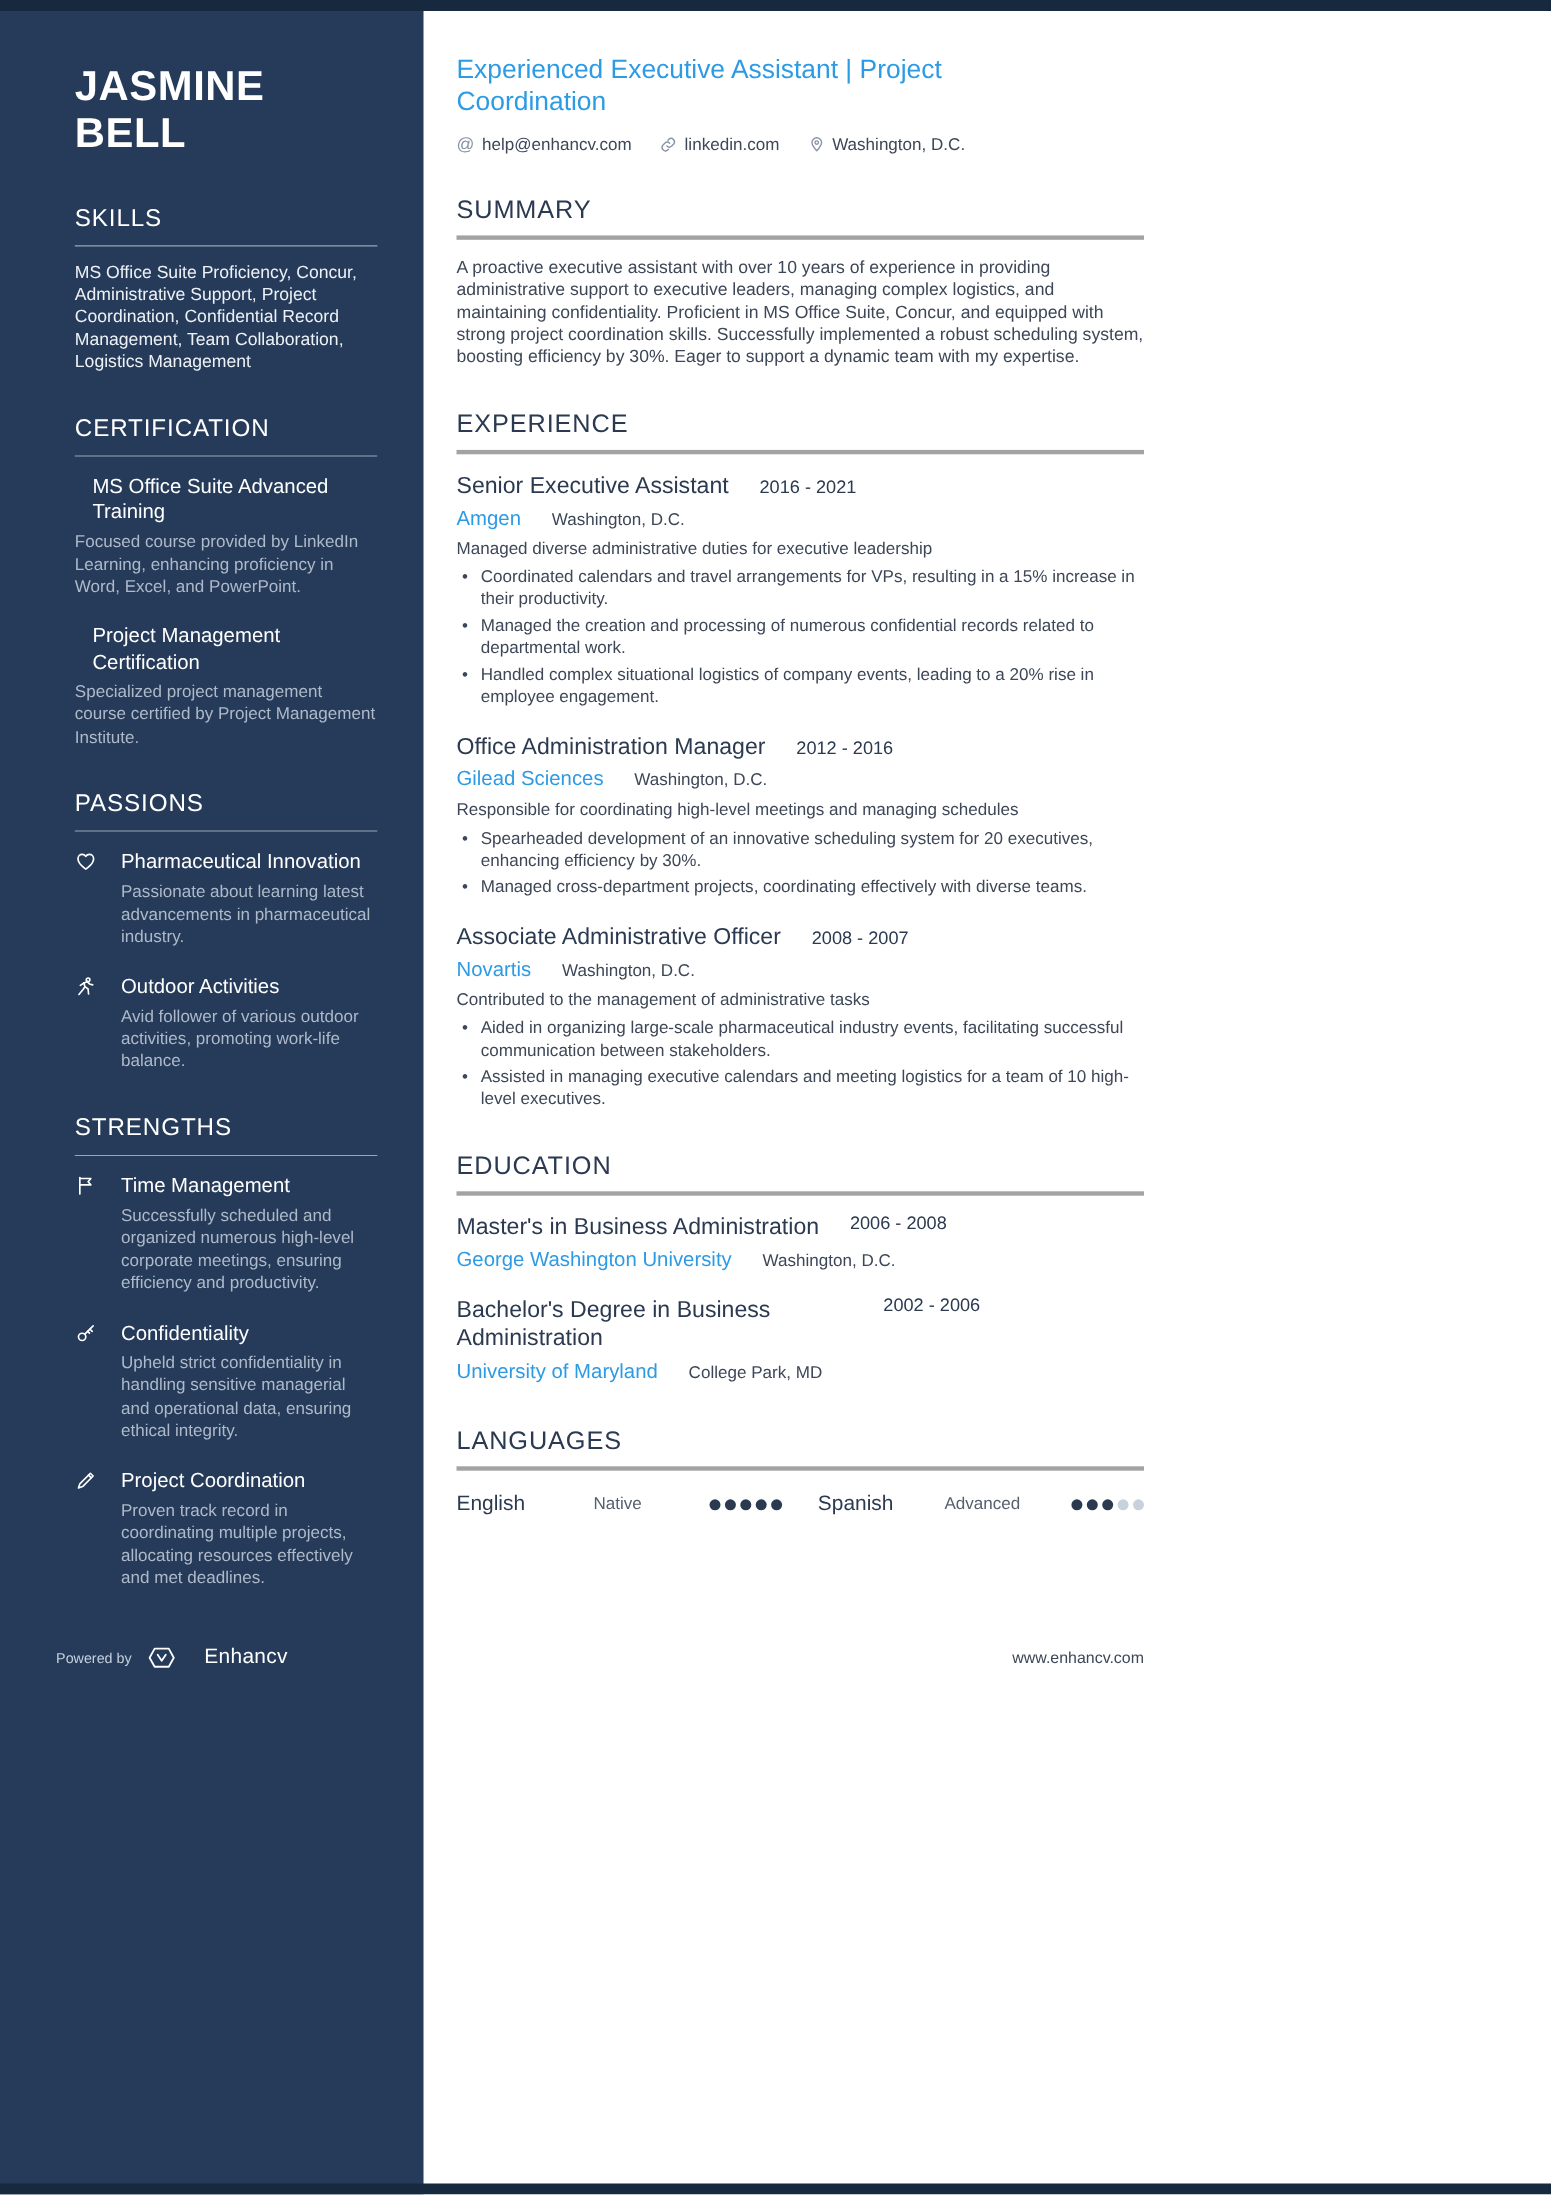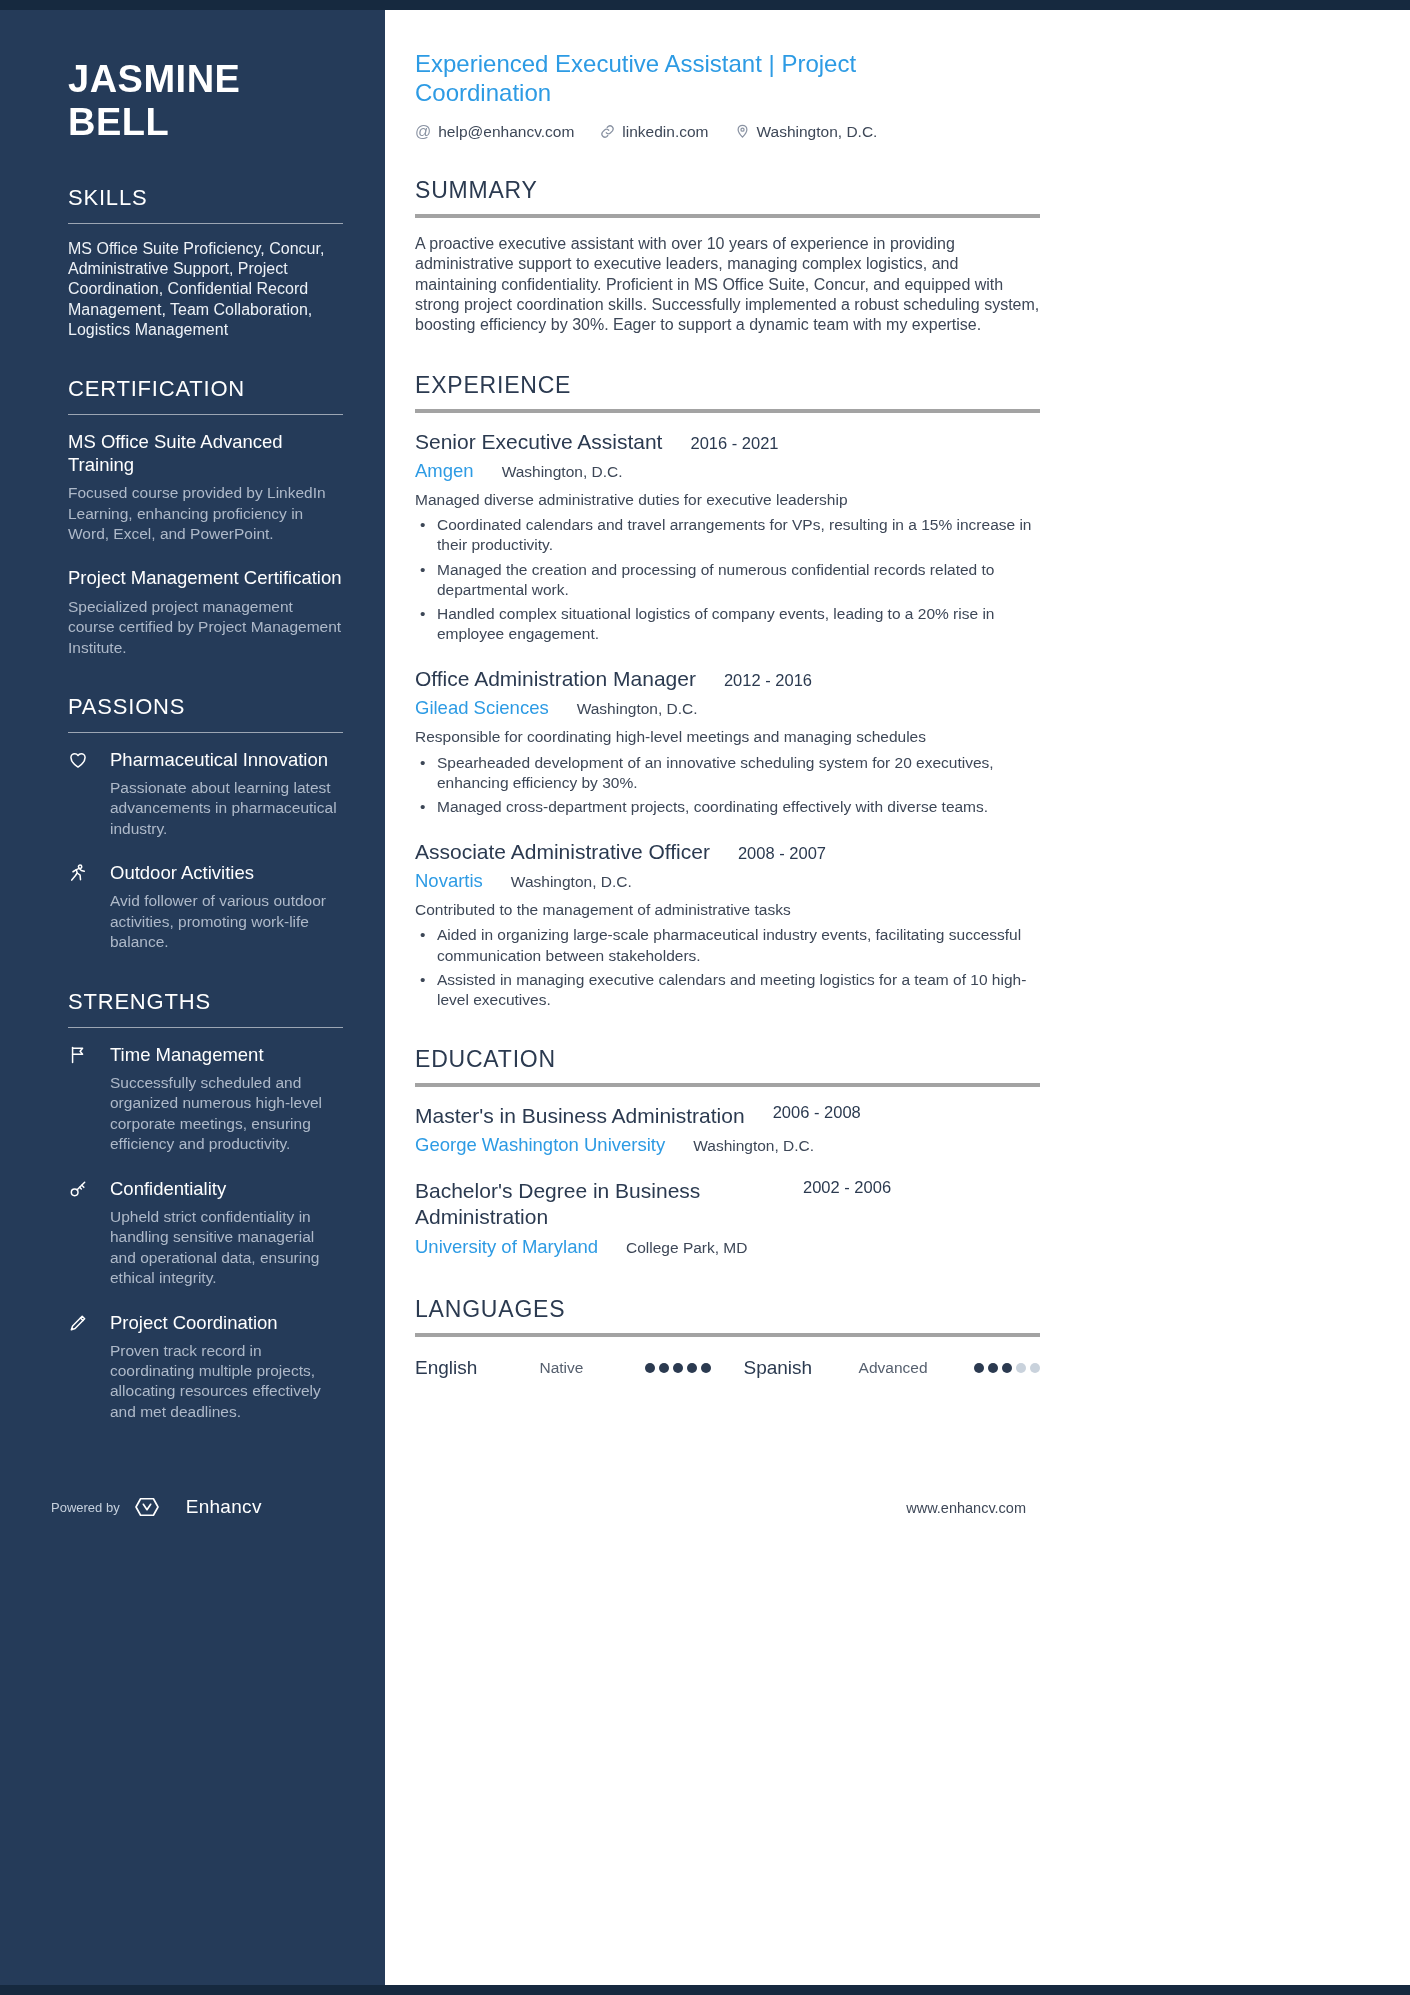--- a/index.html
+++ b/index.html
@@ -23,21 +23,21 @@
   
   .sidebar{position:absolute;left:0;top:0;bottom:0;width:385px;background:var(--sidebar-bg);
            color:#fff;padding:58px 42px 0 68px;}
   .candidate-name{font-size:38px;font-weight:700;letter-spacing:.5px;line-height:1.12;color:#fff;
                   margin-bottom:42px;max-width:240px;}
   .sb-section{margin-bottom:36px;}
   .sb-section h2{font-size:22px;font-weight:500;letter-spacing:.8px;color:#fff;
                  padding-bottom:12px;margin-bottom:15px;border-bottom:1px solid rgba(255,255,255,.55);}
   .skills-text{font-size:16px;line-height:1.26;color:#eef2f7;}
   .cert-item{margin-bottom:22px;}
-  .cert-item h3{font-size:18.5px;font-weight:500;line-height:1.25;color:#fff;margin-bottom:7px;}
+  .cert-item h3{font-size:18.5px;font-weight:500;line-height:1.25;color:#fff;margin-bottom:7px;margin-left:16px;}
   .cert-item p,.s-desc{font-size:15.5px;line-height:1.32;color:var(--sidebar-muted);}
   .s-item{display:flex;gap:20px;margin-bottom:22px;}
   .s-icon{flex:0 0 22px;padding-top:2px;}
   .s-icon svg{width:20px;height:20px;display:block;}
   .s-body h3{font-size:18.5px;font-weight:500;line-height:1.3;color:#fff;margin-bottom:6px;}
   .sidebar-footer{position:absolute;left:51px;top:1496px;display:flex;align-items:center;gap:12px;}
   .powered-by{font-size:13px;color:#c6d0dd;}
   .brand{display:flex;align-items:center;gap:24px;cursor:pointer;}
   .brand svg{width:30px;height:22px;display:block;}
   .brand-name{font-size:19px;font-weight:500;color:#fff;letter-spacing:.3px;}
@@ -68,21 +68,21 @@
   .bullets li{position:relative;padding-left:22px;font-size:15.5px;line-height:1.3;
               color:var(--body-text);margin-bottom:4px;}
   .bullets li::before{content:"•";position:absolute;left:5px;color:var(--body-text);}
   .lang-row{display:flex;gap:32px;padding-top:4px;}
   .lang{display:flex;align-items:center;justify-content:space-between;width:297px;}
   .lang-name{font-size:19px;color:var(--heading-text);}
   .lang-level{font-size:15.5px;color:#555f6e;}
   .dots{display:flex;gap:4px;align-items:center;}
   .dot{width:10px;height:10px;border-radius:50%;background:var(--dot-empty);}
   .dot.filled{background:var(--dot-filled);}
-  .site-url{position:absolute;left:16px;top:1500px;width:625px;text-align:right;
+  .site-url{position:absolute;left:30px;top:1500px;width:625px;text-align:right;
             font-size:14.5px;color:var(--body-text);cursor:pointer;}
 </style>
 </head>
 <body>
 
 <div class="page">
   <div class="strip top"></div>
 
   <aside class="sidebar">
     <h1 class="candidate-name">JASMINE BELL</h1>

